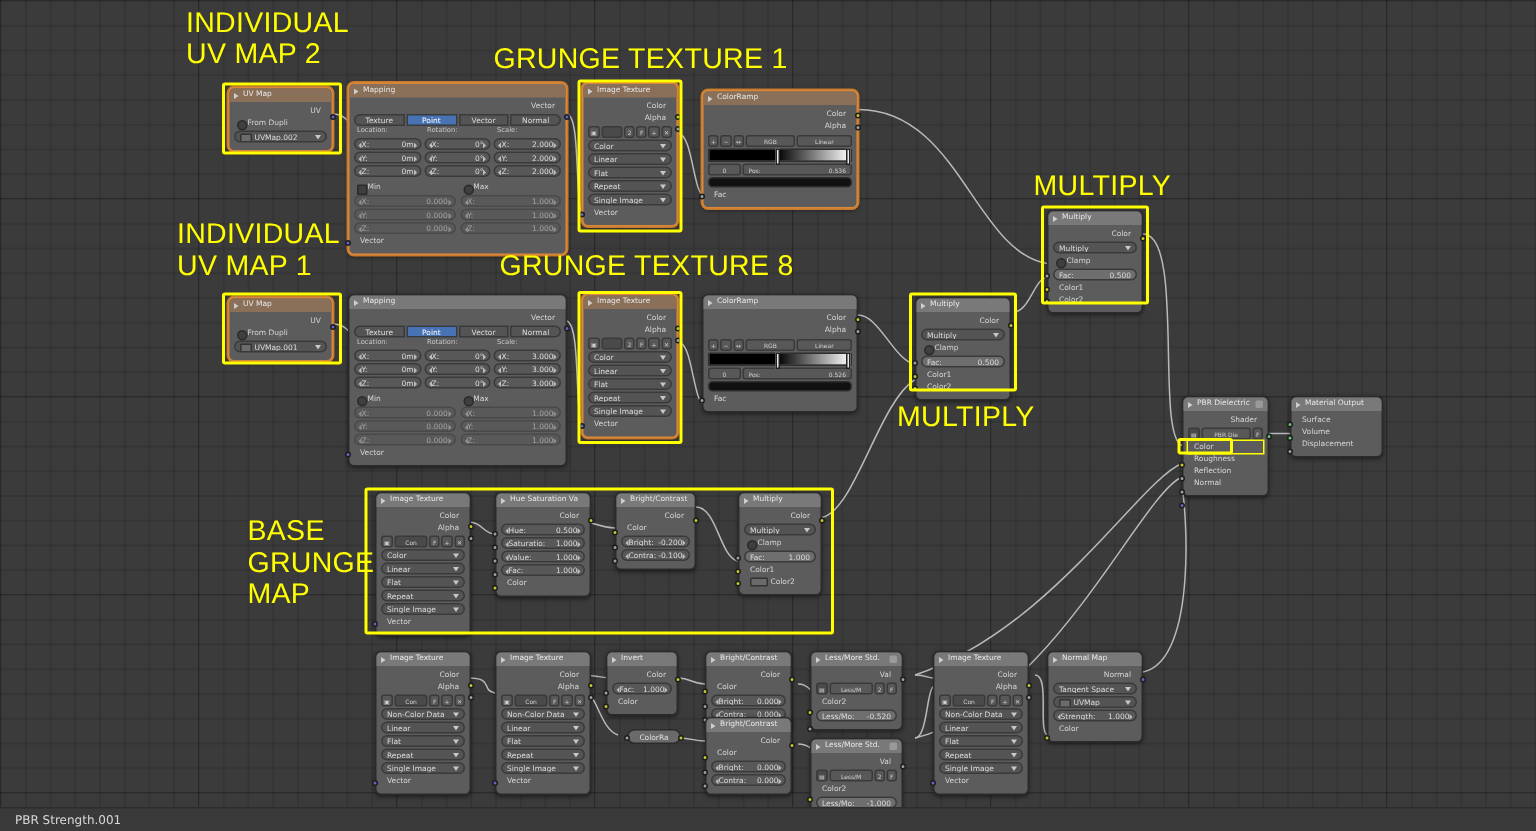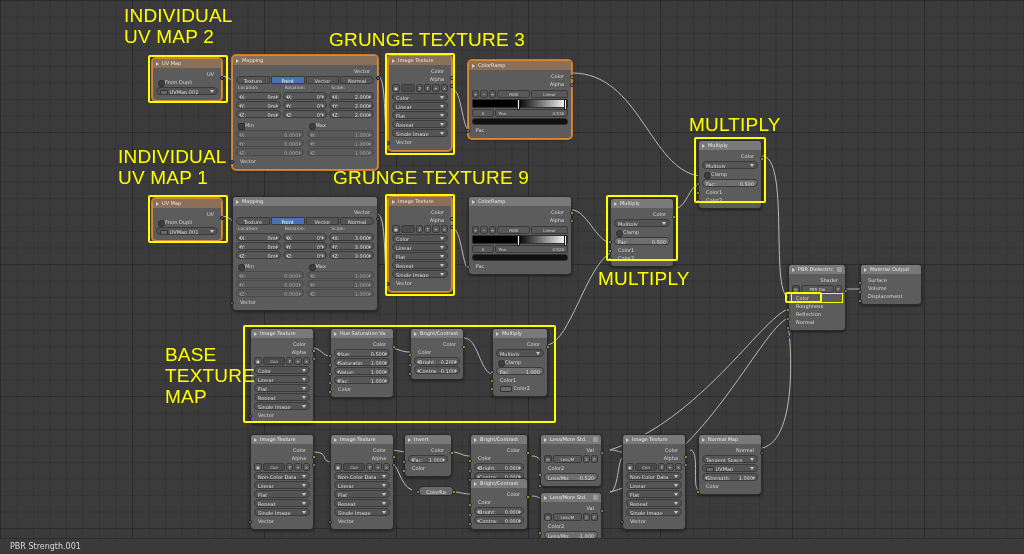--- a/index.html
+++ b/index.html
@@ -996,27 +996,27 @@
   <div class="hl" style="left:385px; top:53px; width:70px; height:102px;"></div>
   <div class="hl" style="left:148px; top:195px; width:80px; height:48px;"></div>
   <div class="hl" style="left:385px; top:194px; width:70px; height:102px;"></div>
   <div class="hl" style="left:694px; top:137px; width:72px; height:66px;"></div>
   <div class="hl" style="left:606px; top:195px; width:72px; height:66px;"></div>
   <div class="hl" style="left:243px; top:325px; width:313px; height:98px;"></div>
   <div class="hl" style="left:785px; top:292px; width:37px; height:11px;"></div>
 
   <div class="anno" style="left:124px; top:5px;">INDIVIDUAL
 UV MAP 2</div>
-  <div class="anno" style="left:329px; top:29px;">GRUNGE TEXTURE 3</div>
+  <div class="anno" style="left:329px; top:29px;">GRUNGE TEXTURE 1</div>
   <div class="anno" style="left:118px; top:146px;">INDIVIDUAL
 UV MAP 1</div>
-  <div class="anno" style="left:333px; top:167px;">GRUNGE TEXTURE 9</div>
+  <div class="anno" style="left:333px; top:167px;">GRUNGE TEXTURE 8</div>
   <div class="anno" style="left:689px; top:114px;">MULTIPLY</div>
   <div class="anno" style="left:598px; top:268px;">MULTIPLY</div>
   <div class="anno" style="left:165px; top:344px;">BASE
-TEXTURE
+GRUNGE
 MAP</div>
 
   <div class="statusbar">
     <span>PBR Strength.001</span>
   </div>
 
 </div>
 
 </body></html>

